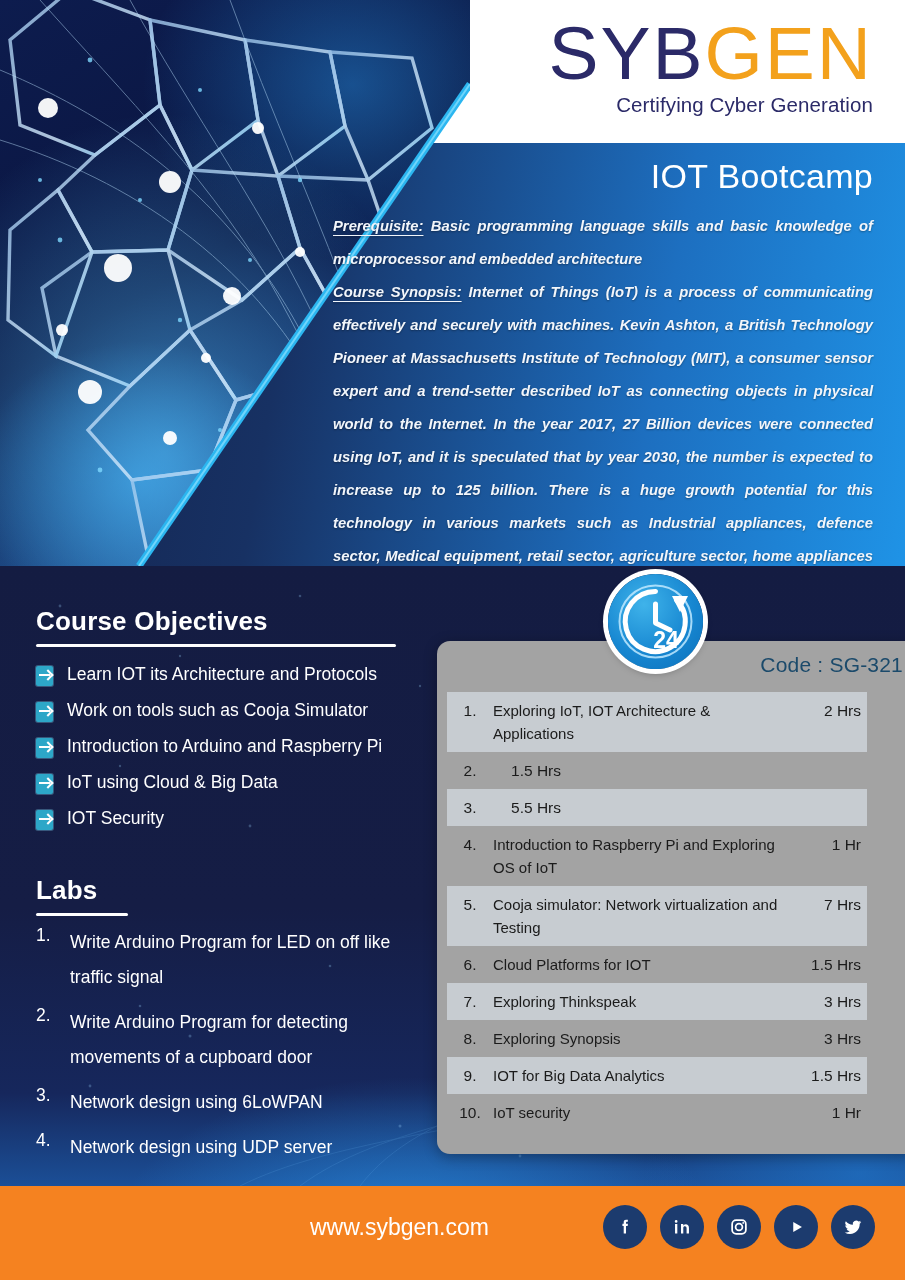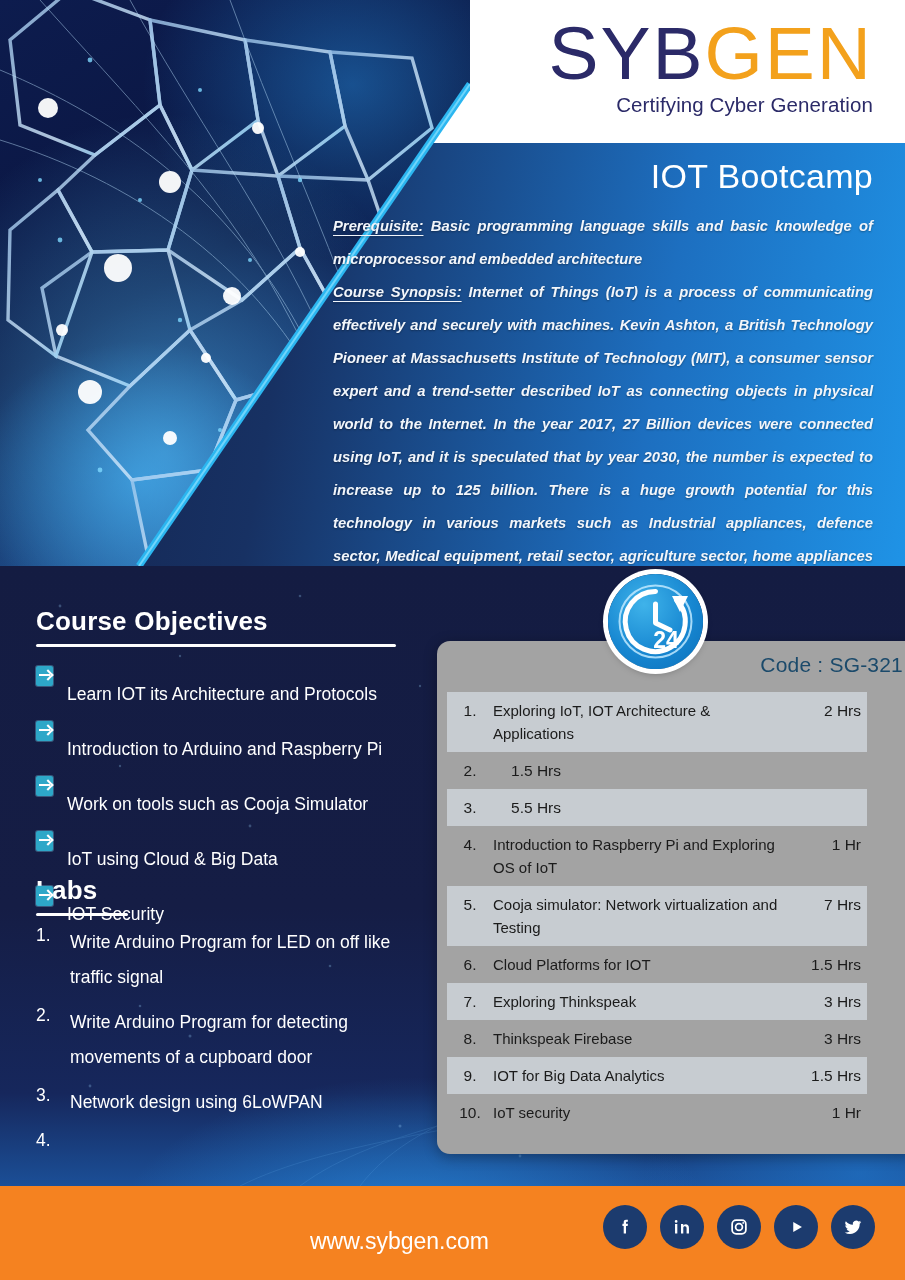--- a/index.html
+++ b/index.html
@@ -99,21 +99,21 @@
   }
   .obj-bullet:before{
     content:""; position:absolute; left:3px; top:8px; width:11px; height:2px;
     background:#ffffff;
   }
   .obj-bullet:after{
     content:""; position:absolute; left:8px; top:5px; width:6px; height:6px;
     border-top:2px solid #ffffff; border-right:2px solid #ffffff;
     transform:rotate(45deg);
   }
-  .obj-text { color:#ffffff; font-size:17.5px; line-height:22px;margin-top:20px; }
+  .obj-text { color:#ffffff; font-size:17.5px; line-height:22px; }
 
   .labs-list { position:absolute; left:36px; top:925px; width:390px; }
   .lab-item { display:flex; gap:12px; margin-bottom:10px; }
   .lab-num { color:#ffffff; font-size:17.5px; width:22px; flex:0 0 auto; }
   .lab-text { color:#ffffff; font-size:17.5px; line-height:35px; }
 
   
   .badge24 {
     position:absolute; left:608px; top:574px; width:95px; height:95px;
     border-radius:50%;
@@ -139,21 +139,21 @@
   .tnum { width:46px; flex:0 0 auto; text-align:center; color:#1b1b1b; font-size:15.5px; line-height:23px; }
   .ttopic { flex:1 1 auto; color:#1b1b1b; font-size:15px; line-height:23px; }
   .thrs { width:68px; flex:0 0 auto; color:#1b1b1b; font-size:15.5px; line-height:23px; text-align:right; }
 
   
   .footer {
     position:absolute; left:0; top:1186px; width:905px; height:94px;
     background:#f58220;
   }
   .f-email { position:absolute; left:28px; top:28px; color:#ffffff; font-size:23px; }
-  .f-site  { position:absolute; left:310px; top:28px; color:#ffffff; font-size:23px;margin-top:14px; }
+  .f-site  { position:absolute; left:310px; top:28px; color:#ffffff; font-size:23px; }
   .socials { position:absolute; right:30px; top:19px; display:flex; gap:13px; }
   .soc {
     width:44px; height:44px; border-radius:50%;
     background:#1c3b6e; display:flex; align-items:center; justify-content:center;
     color:#ffffff;
   }
 </style>
 </head>
 <body>
 
@@ -290,25 +290,25 @@
     <div class="sec-rule" style="left:36px; top:347px; width:92px;"></div>
   </div>
 
   <div class="obj-list">
     <div class="obj-item">
       <span class="obj-bullet"></span>
       <span class="obj-text">Learn IOT its Architecture and Protocols</span>
     </div>
     <div class="obj-item">
       <span class="obj-bullet"></span>
-      <span class="obj-text">Introduction to Arduino and Raspberry Pi</span>
+      <span class="obj-text">Work on tools such as Cooja Simulator</span>
     </div>
     <div class="obj-item">
       <span class="obj-bullet"></span>
-      <span class="obj-text">Work on tools such as Cooja Simulator</span>
+      <span class="obj-text">Introduction to Arduino and Raspberry Pi</span>
     </div>
     <div class="obj-item">
       <span class="obj-bullet"></span>
       <span class="obj-text">IoT using Cloud &amp; Big Data</span>
     </div>
     <div class="obj-item">
       <span class="obj-bullet"></span>
       <span class="obj-text">IOT Security</span>
     </div>
   </div>
@@ -321,20 +321,21 @@
     <div class="lab-item">
       <span class="lab-num">2.</span>
       <span class="lab-text">Write Arduino Program for detecting movements of a cupboard door</span>
     </div>
     <div class="lab-item">
       <span class="lab-num">3.</span>
       <span class="lab-text">Network design using 6LoWPAN</span>
     </div>
     <div class="lab-item">
       <span class="lab-num">4.</span>
+      <span class="lab-text">Network design using UDP server</span>
     </div>
   </div>
 
   <div class="badge24">
     <svg width="95" height="95" viewBox="0 0 95 95">
       <circle cx="47.5" cy="47.5" r="36" fill="none" stroke="#bfe9ff" stroke-width="2" opacity="0.85"></circle>
       <path d="M47.5 17.5 a30 30 0 1 0 21 8.8" fill="none" stroke="#ffffff" stroke-width="5" stroke-linecap="round"></path>
       <polygon points="64,22 80,22 72,38" fill="#ffffff"></polygon>
       <path d="M47.5 30 L47.5 49 L62 56" fill="none" stroke="#ffffff" stroke-width="5" stroke-linecap="round" stroke-linejoin="round"></path>
       <text x="58" y="74" font-family="Liberation Sans, sans-serif" font-size="23" font-weight="bold" fill="#ffffff" text-anchor="middle">24</text>
@@ -373,21 +374,21 @@
         <span class="ttopic">Cloud Platforms for IOT</span>
         <span class="thrs">1.5 Hrs</span>
       </div>
       <div class="trow alt">
         <span class="tnum">7.</span>
         <span class="ttopic">Exploring Thinkspeak</span>
         <span class="thrs">3 Hrs</span>
       </div>
       <div class="trow">
         <span class="tnum">8.</span>
-        <span class="ttopic">Thinkspeak Firebase</span>
+        <span class="ttopic">Exploring Synopsis</span>
         <span class="thrs">3 Hrs</span>
       </div>
       <div class="trow alt">
         <span class="tnum">9.</span>
         <span class="ttopic">IOT for Big Data Analytics</span>
         <span class="thrs">1.5 Hrs</span>
       </div>
       <div class="trow">
         <span class="tnum">10.</span>
         <span class="ttopic">IoT security</span>

